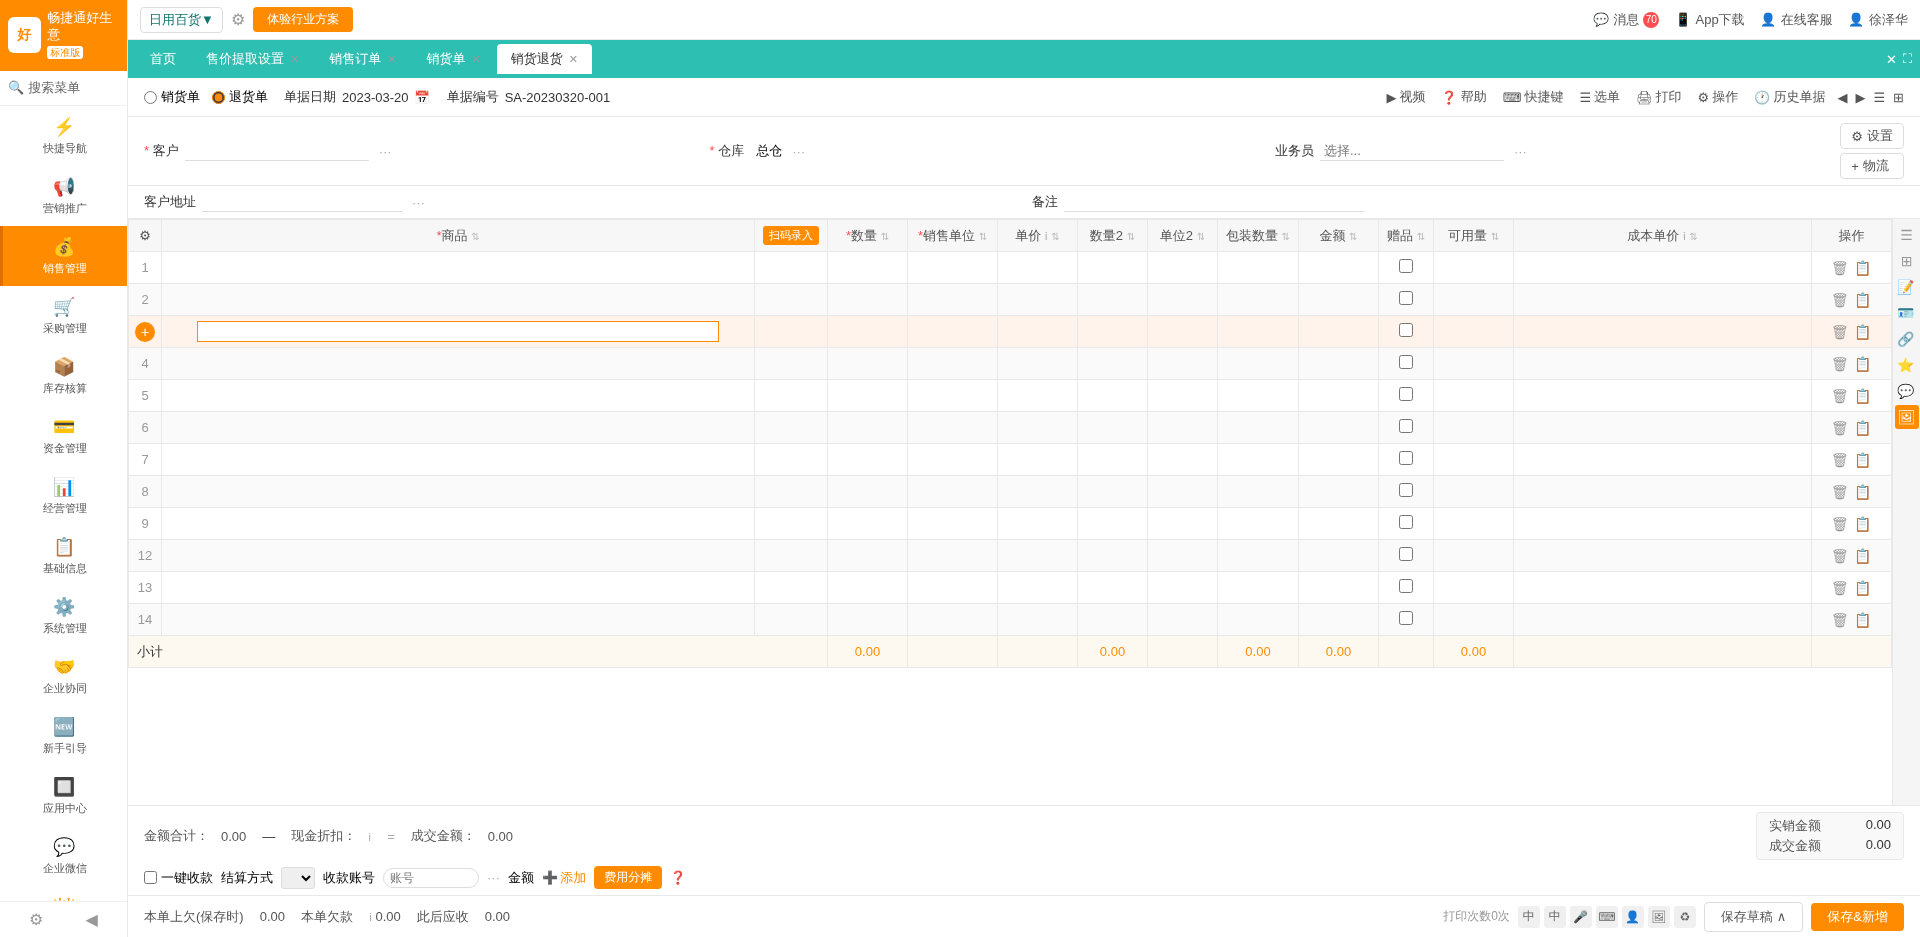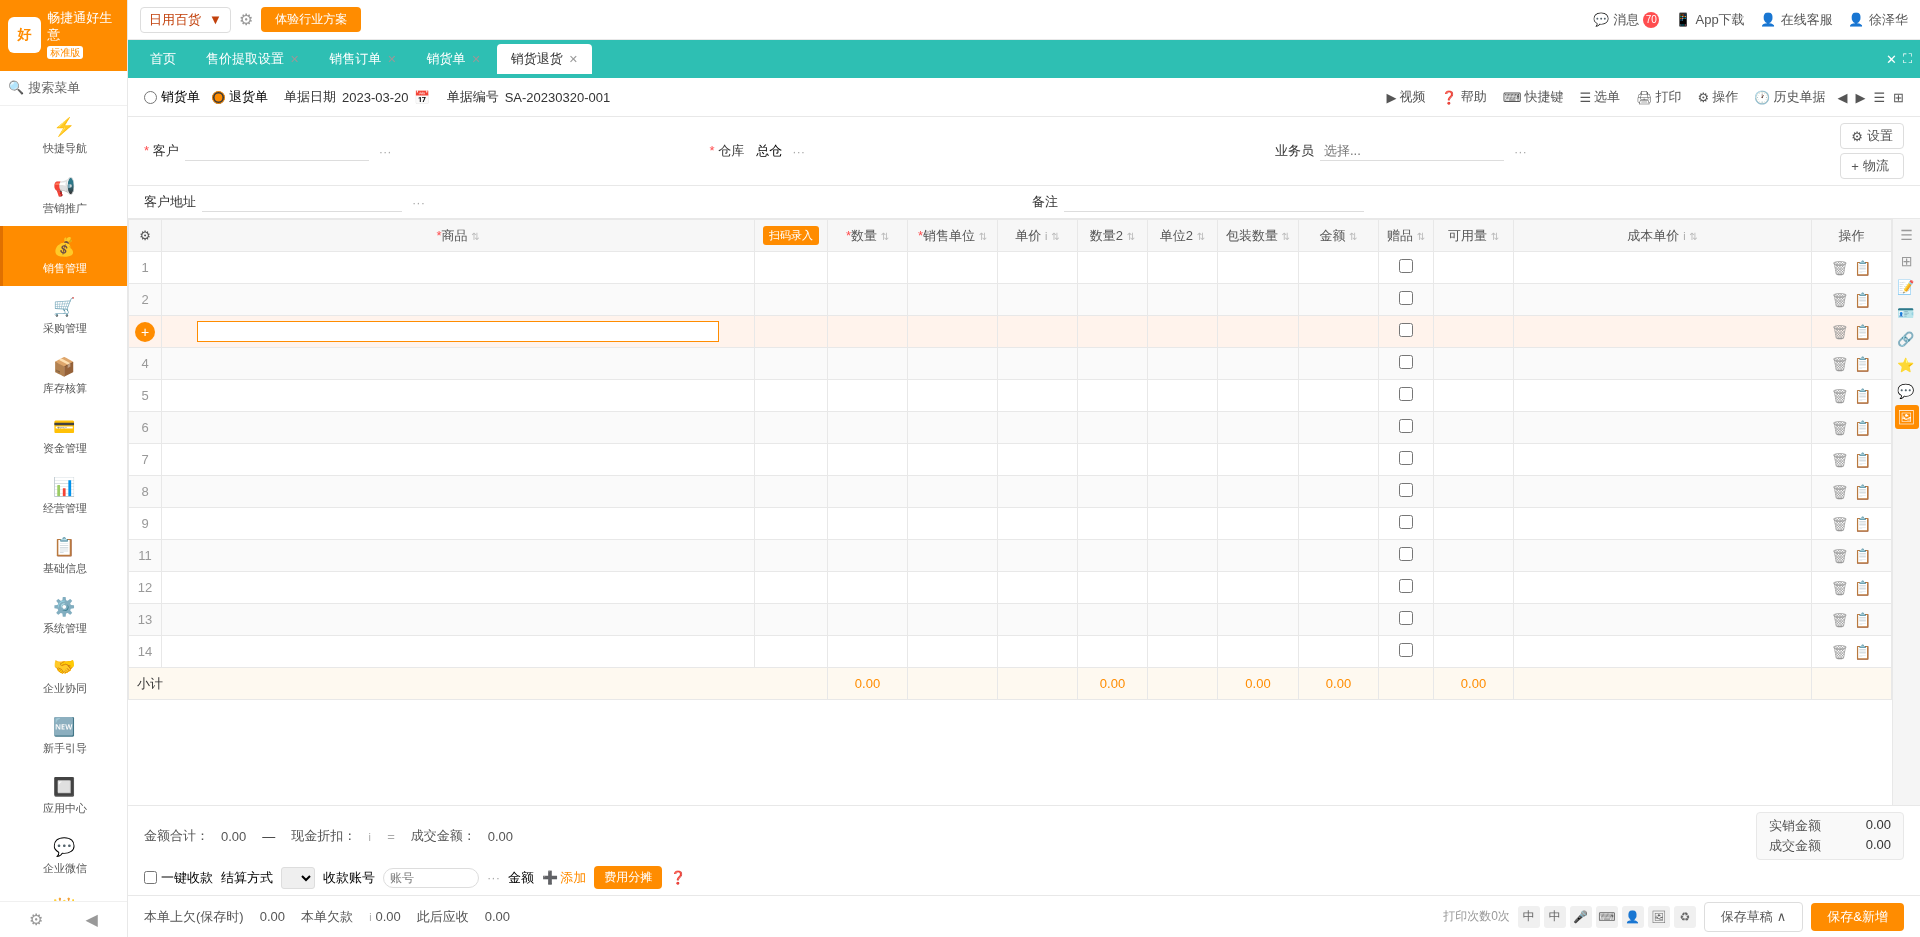--- a/index.html
+++ b/index.html
@@ -19,21 +19,21 @@
     .sidebar-item-label { font-size: 11px; text-align: center; }
     .sidebar-footer { display: flex; justify-content: space-around; padding: 8px; border-top: 1px solid #f0f0f0; }
     .sidebar-footer-btn { color: #999; cursor: pointer; font-size: 16px; }
 
     
     .main { flex: 1; display: flex; flex-direction: column; overflow: hidden; }
 
     
     .topbar { height: 40px; background: #fff; border-bottom: 1px solid #e8e8e8; display: flex; align-items: center; justify-content: space-between; padding: 0 12px; }
     .topbar-left { display: flex; align-items: center; gap: 8px; }
-    .topbar-select { border: 1px solid #ddd; border-radius: 4px; padding: 3px 8px; font-size: 12px; color: #c2410c; background: #fff; cursor: pointer; display: flex; align-items: center; gap: 8px; }
+    .topbar-select { border: 1px solid #ddd; border-radius: 4px; padding: 3px 8px; font-size: 12px; color: #0f766e; background: #fff; cursor: pointer; display: flex; align-items: center; gap: 0; }
     .topbar-gear { color: #999; cursor: pointer; font-size: 16px; }
     .topbar-btn { background: #ff8c00; color: #fff; border: none; border-radius: 4px; padding: 4px 14px; font-size: 12px; cursor: pointer; }
     .topbar-right { display: flex; align-items: center; gap: 16px; color: #555; font-size: 12px; }
     .topbar-right-item { display: flex; align-items: center; gap: 4px; cursor: pointer; }
     .notification-badge { background: #ff4d4f; color: #fff; border-radius: 50%; width: 16px; height: 16px; font-size: 10px; display: flex; align-items: center; justify-content: center; }
 
     
     .tabbar { background: #2ebfb3; display: flex; align-items: center; height: 38px; padding: 0 8px; gap: 2px; }
     .tab { padding: 6px 14px; border-radius: 4px 4px 0 0; cursor: pointer; font-size: 13px; color: #fff; display: flex; align-items: center; gap: 6px; }
     .tab.active { background: #fff; color: #333; }
@@ -586,41 +586,20 @@
                 <td></td>
                 <td>
                   <div class="action-cell">
                     <span class="action-icon">🗑</span>
                     <span class="action-icon">📋</span>
                   </div>
                 </td>
               </tr>
               <tr>
                 <td class="row-num">9</td>
-                <td></td>
-                <td></td>
-                <td></td>
-                <td></td>
-                <td></td>
-                <td></td>
-                <td></td>
-                <td></td>
-                <td></td>
-                <td class="checkbox-cell"><input type="checkbox" style=""></td>
-                <td></td>
-                <td></td>
-                <td>
-                  <div class="action-cell">
-                    <span class="action-icon">🗑</span>
-                    <span class="action-icon">📋</span>
-                  </div>
-                </td>
-              </tr>
-              <tr>
-                <td class="row-num">11</td>
                 <td></td>
                 <td></td>
                 <td></td>
                 <td></td>
                 <td></td>
                 <td></td>
                 <td></td>
                 <td></td>
                 <td></td>
                 <td class="checkbox-cell"><input type="checkbox" style=""></td>

